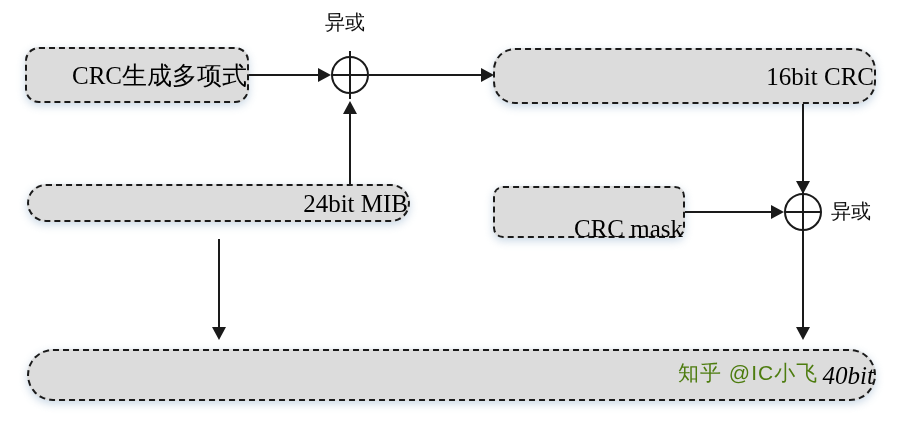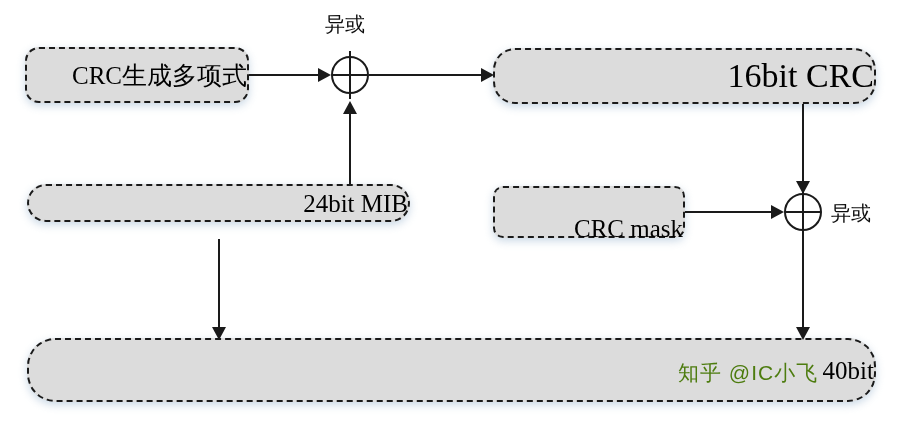--- a/index.html
+++ b/index.html
@@ -19,29 +19,29 @@
     color:#000;
     filter:drop-shadow(0 3px 4px rgba(140,170,200,0.45));
     font-family:"Liberation Serif","DejaVu Serif",serif;
   }
   .node span{line-height:1;white-space:nowrap;}
 
   #node-crc-poly{left:25px;top:47px;width:224px;height:56px;border-radius:14px;}
   #node-crc-poly span{font-size:25px;}
 
   #node-crc16{left:493px;top:48px;width:383px;height:56px;border-radius:22px;}
-  #node-crc16 span{font-size:34px;}
+  #node-crc16 span{font-size:25px;}
 
   #node-mib{left:27px;top:184px;width:383px;height:38px;border-radius:22px;}
   #node-mib span{font-size:25px;}
 
   #node-mask{left:493px;top:186px;width:192px;height:52px;border-radius:10px;}
   #node-mask span{font-size:25px;margin-top:32px;}
 
-  #node-40bit{left:27px;top:338px;width:849px;height:64px;border-radius:28px;}
+  #node-40bit{left:27px;top:349px;width:849px;height:52px;border-radius:28px;font-style:italic;}
   #node-40bit span{font-size:25px;}
 
   
   .line{position:absolute;background:#1a1a1a;}
   .h{height:2px;}
   .v{width:2px;}
 
   
   .arrow{position:absolute;width:0;height:0;}
   .arrow-right{border-top:7px solid transparent;border-bottom:7px solid transparent;border-left:13px solid #1a1a1a;}
@@ -56,21 +56,21 @@
   }
   .xor::before,.xor::after{
     content:"";position:absolute;background:#1a1a1a;
   }
   .xor::before{left:50%;margin-left:-1px;top:-7px;height:48px;width:2px;}
   .xor::after{top:50%;margin-top:-1px;left:-1px;width:36px;height:2px;}
 
   
   .xlabel{
     position:absolute;
-    font-family:Liberation Sans, sans-serif;
+    font-family:Liberation Mono, monospace;
     font-size:20px;color:#0d0d0d;white-space:nowrap;line-height:1;
   }
 
   
   #watermark{
     position:absolute;left:678px;top:359px;
     font-family:Liberation Sans, sans-serif;
     font-size:21px;color:#4d7c0f;white-space:nowrap;
     letter-spacing:1px;pointer-events:none;
   }

